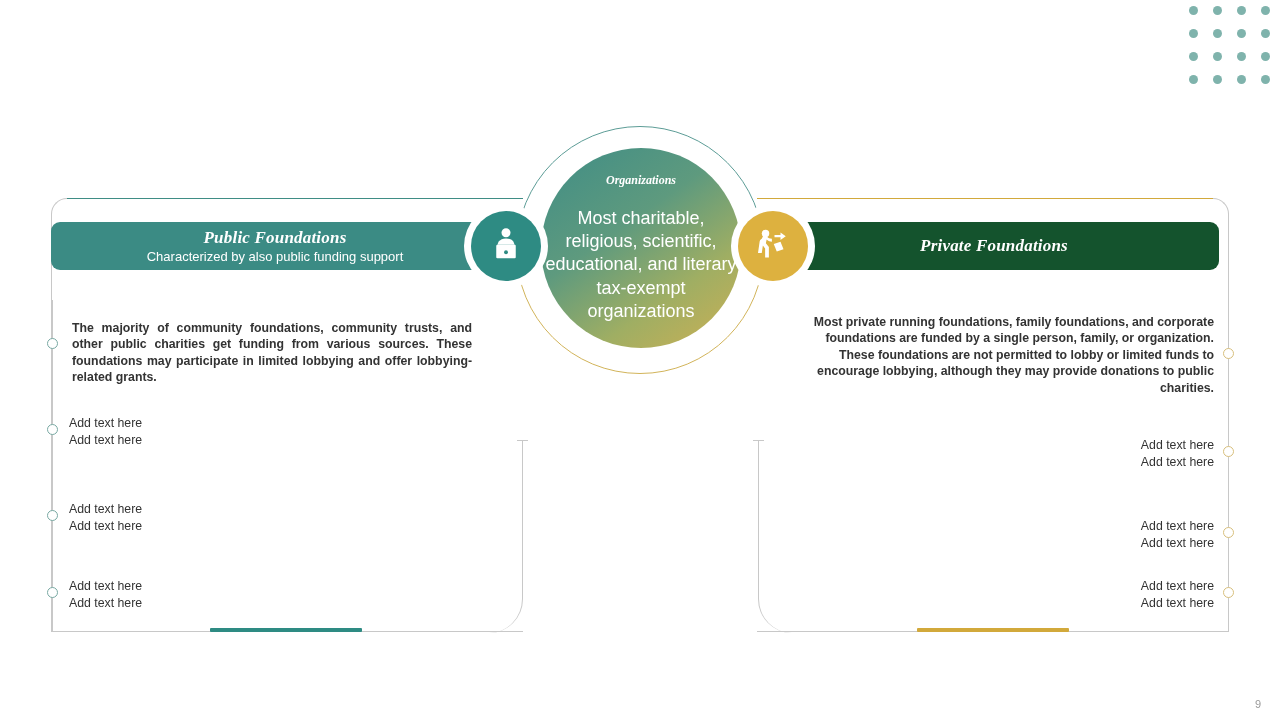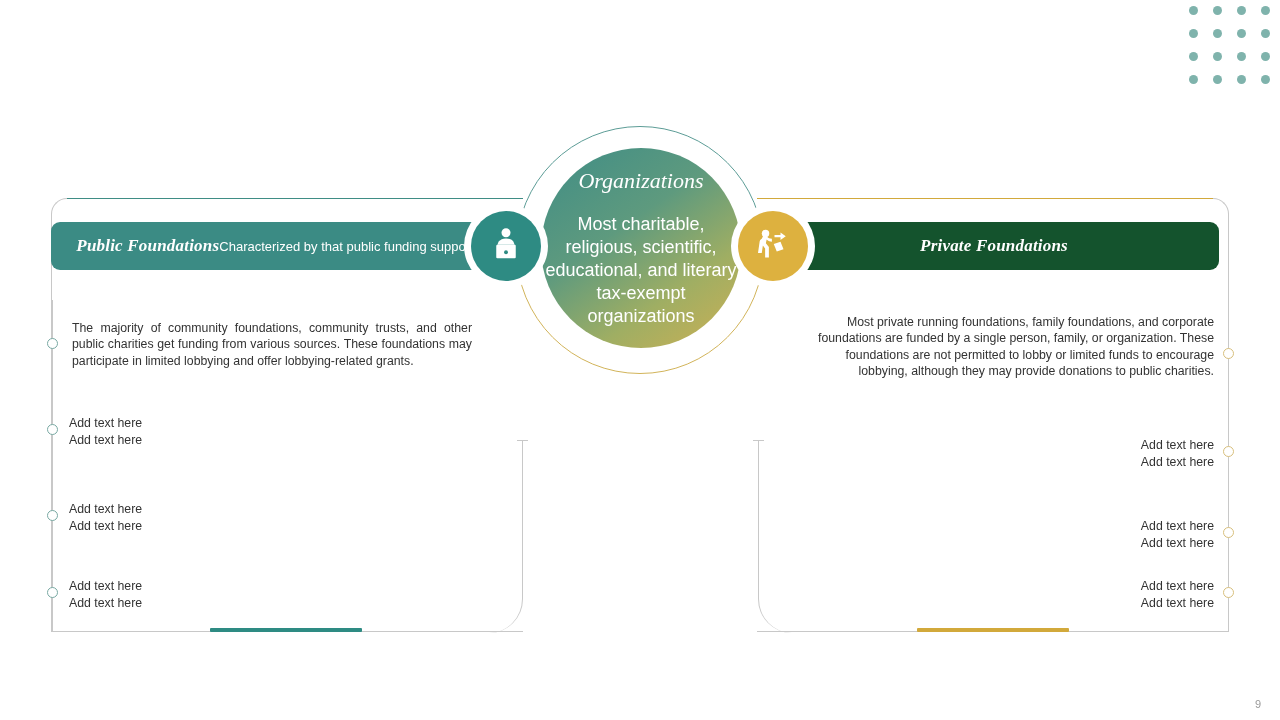--- a/index.html
+++ b/index.html
@@ -74,21 +74,21 @@
 
   
   .accent-bar { position:absolute; top:628px; height:4px; border-radius:1px; }
   .accent-bar.left  { left:210px; width:152px; background:#2e8b83; }
   .accent-bar.right { left:917px; width:152px; background:#d2a93b; }
 
   
   .banner {
     position:absolute; top:222px; height:48px;
     border-radius:9px; color:#ffffff;
-    display:flex; flex-direction:row;
+    display:flex; flex-direction:column;
     align-items:center; justify-content:center; line-height:1.18;
   }
   .banner.public  { left:51px;  width:448px; background:#3b8b84; }
   .banner.private { left:769px; width:450px; background:#14532d; }
   .banner-title {
     font-family:"Liberation Serif", serif;
     font-weight:bold; font-style:italic; font-size:17px;
     letter-spacing:.2px;
   }
   .banner-sub { font-size:13px; margin-top:1px; }
@@ -107,39 +107,39 @@
   #center-circle {
     position:absolute; left:541px; top:148px; width:200px; height:200px;
     border-radius:50%;
     background:linear-gradient(145deg,#3f8d86 0%,#5e9a7e 40%,#9fae63 70%,#cdb054 100%);
     display:flex; flex-direction:column;
     align-items:center; justify-content:center;
     color:#ffffff; text-align:center;
   }
   #center-title {
     font-family:"Liberation Serif", serif;
-    font-style:italic; font-weight:normal; font-size:22px;
+    font-style:italic; font-weight:bold; font-size:12px;
     margin-bottom:19px;
   }
   #center-body { font-size:18px; line-height:1.28; }
 
   
   .icon-circle {
     position:absolute; top:211px; width:70px; height:70px;
     border-radius:50%; display:flex; align-items:center; justify-content:center;
     box-shadow:0 0 0 7px #ffffff;
   }
   .icon-circle.left  { left:471px; background:#2e8b83; }
   .icon-circle.right { left:738px; background:#ddb13f; }
   .icon-circle svg { width:36px; height:36px; fill:#ffffff; }
 
   
   .body-para {
     position:absolute; font-size:12.3px; color:#333333;
-    line-height:1.34; text-align:justify;
+    line-height:1.34; text-align:justify;font-weight:bold;
   }
   #public-body  { left:72px;  top:320px; width:400px; }
   #private-body { left:812px; top:314px; width:402px; text-align:right; }
 
   
   .rail { position:absolute; top:300px; width:1px; height:331px; background:#c8c8c8; }
   .rail.left  { left:52px; }
   .rail.right { left:1228px; }
 
   .marker {
@@ -202,21 +202,21 @@
   <div class="inner-curve l"></div>
   <div class="inner-curve r"></div>
 
   <div class="baseline l"></div>
   <div class="baseline r"></div>
   <div class="accent-bar left"></div>
   <div class="accent-bar right"></div>
 
   <div class="banner public">
     <div class="banner-title">Public Foundations</div>
-    <div class="banner-sub">Characterized by that public funding support</div>
+    <div class="banner-sub">Characterized by also public funding support</div>
   </div>
   <div class="banner private">
     <div class="banner-title">Private Foundations</div>
   </div>
 
   <div id="center-ring-top"></div>
   <div id="center-ring-bottom"></div>
   <div id="center-circle">
     <div id="center-title">Organizations</div>
     <div id="center-body">Most charitable, religious, scientific, educational, and literary tax-exempt organizations</div>

